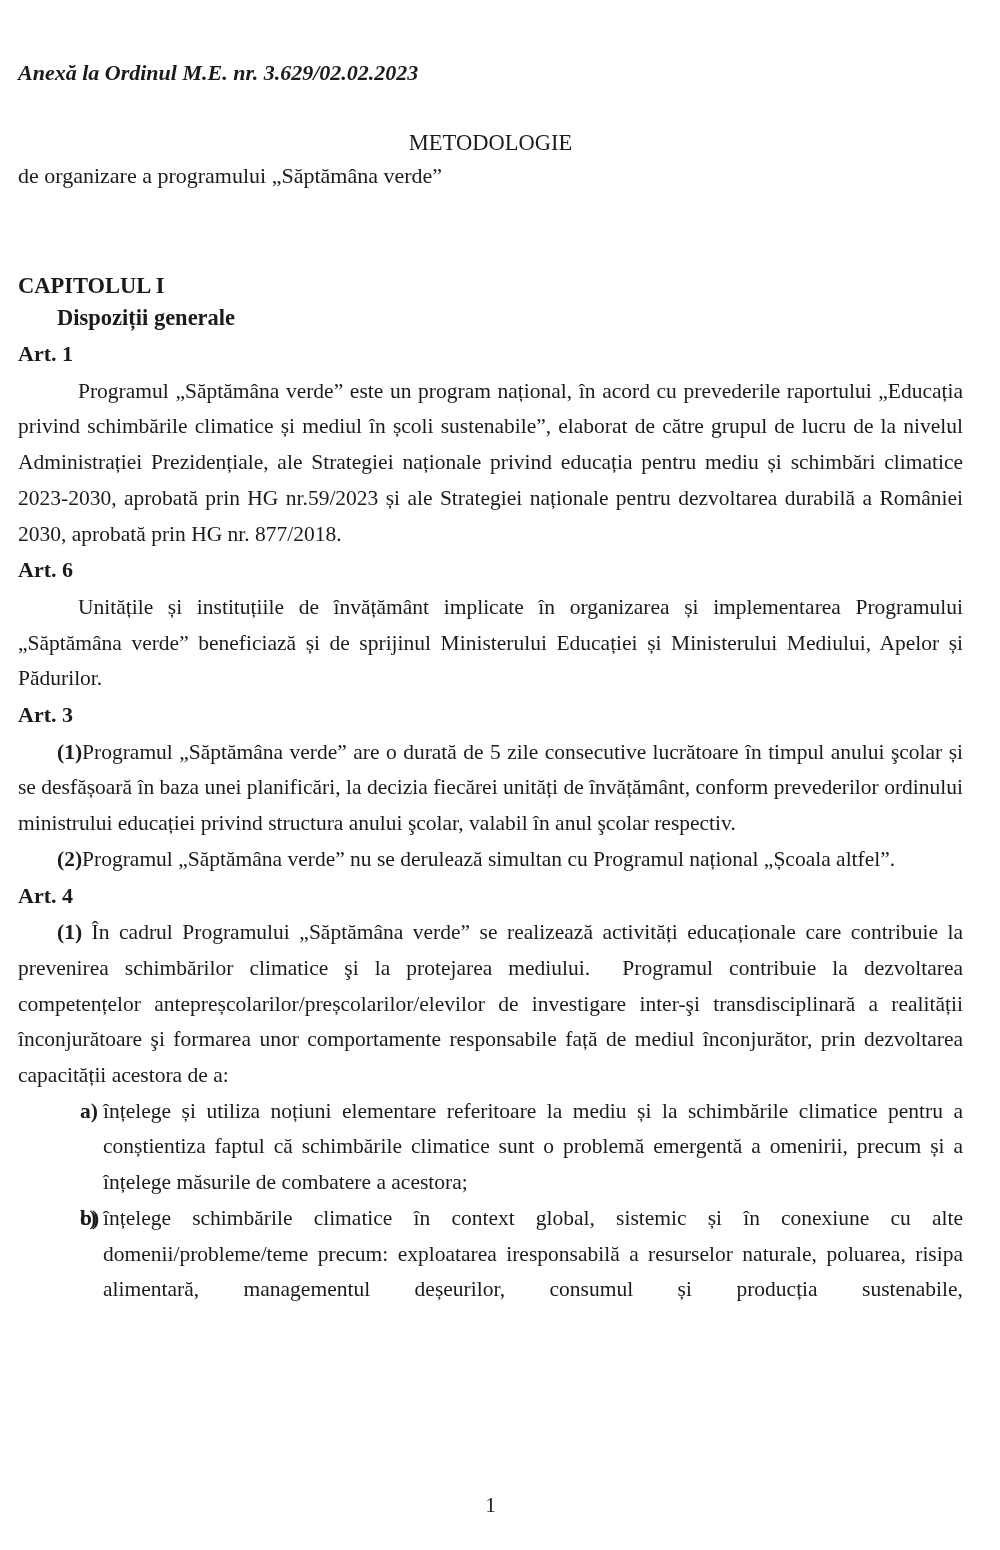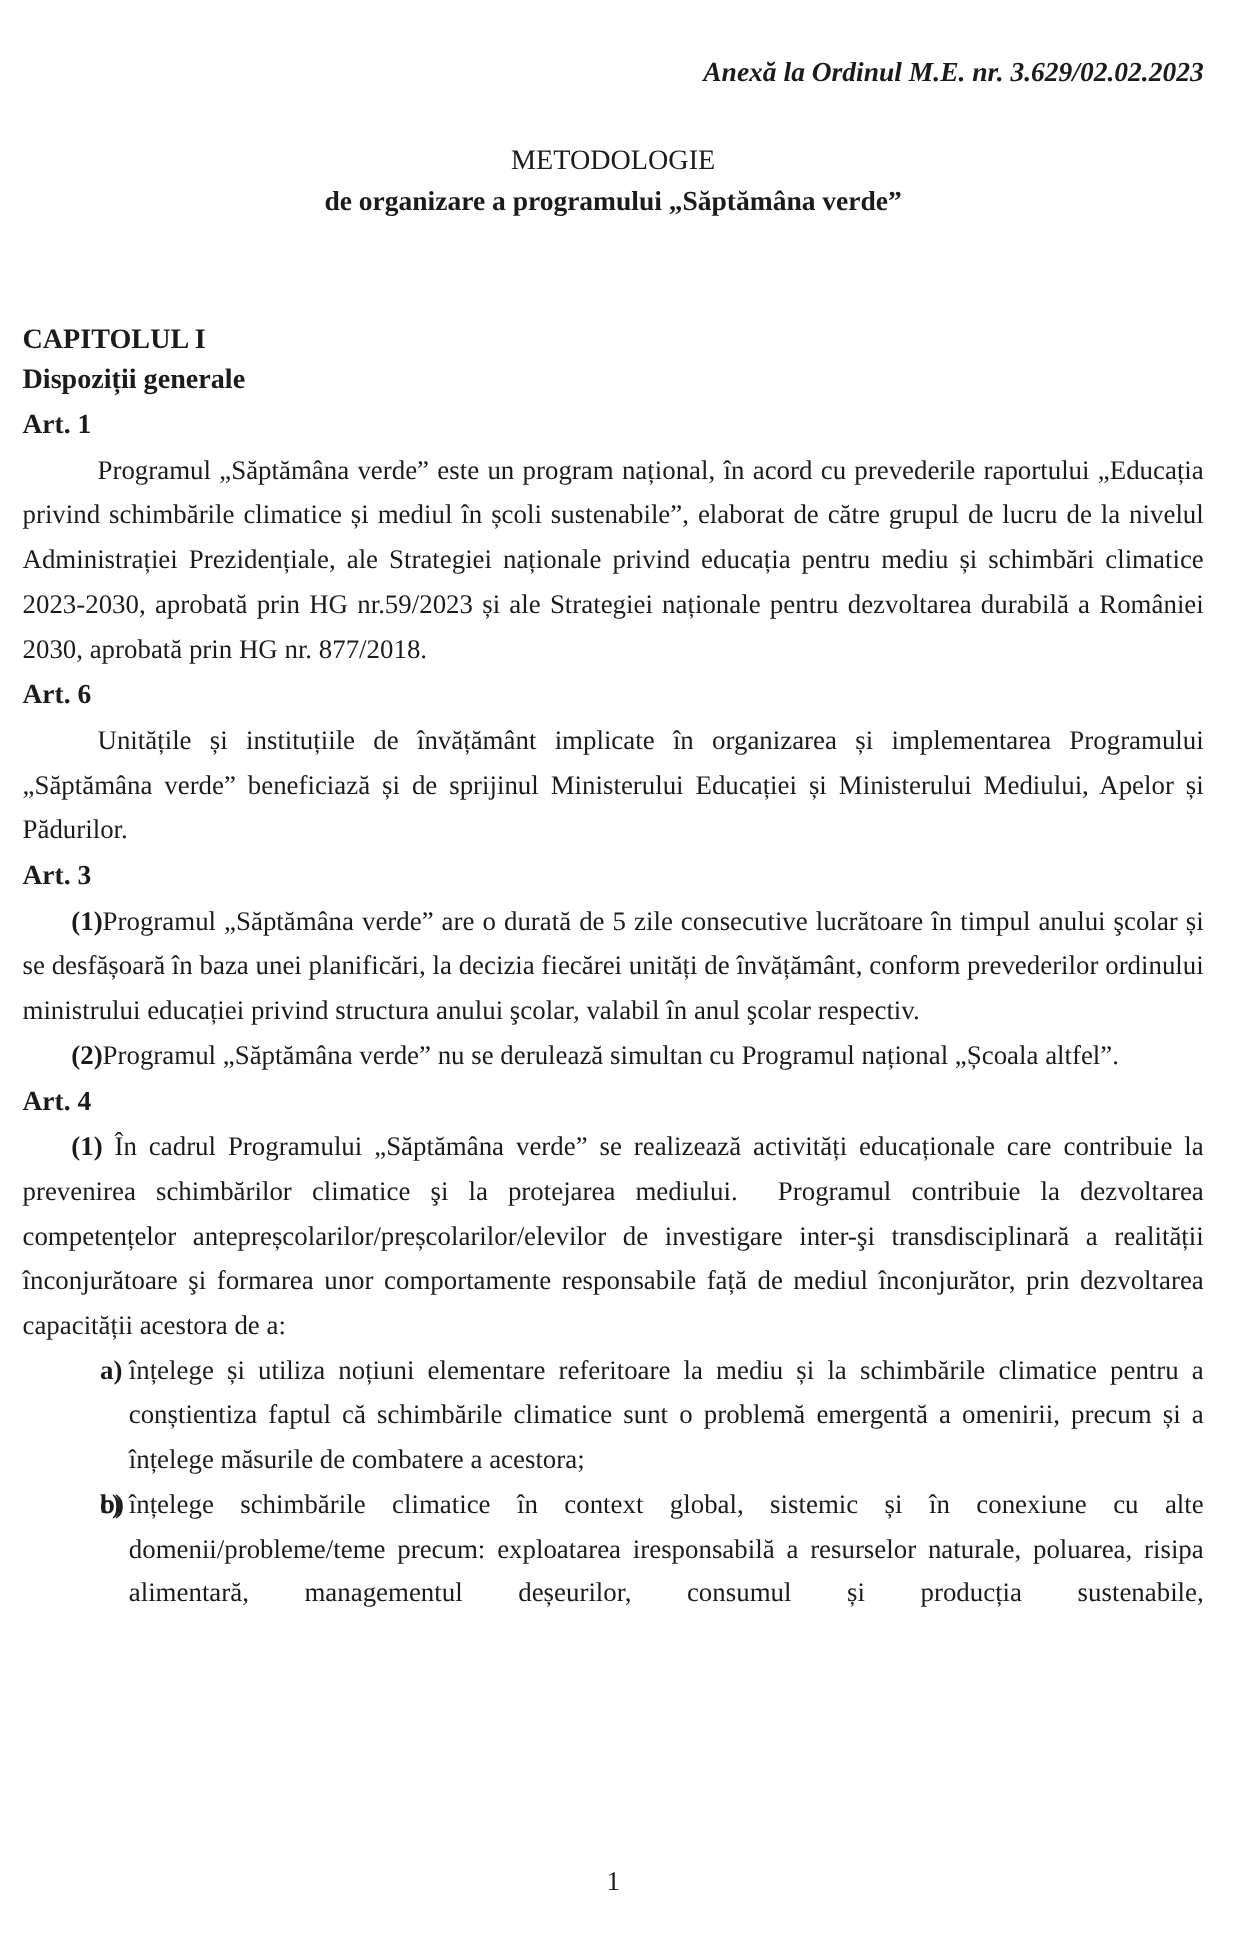--- a/index.html
+++ b/index.html
@@ -11,50 +11,50 @@
     color: #1b1b1b;
     font-family: "Liberation Serif", "DejaVu Serif", serif;
     font-size: 21.5px;
     overflow: hidden;
     box-sizing: border-box;
   }
   .content {
     padding: 0 37px 0 18px;
   }
   .annex-header {
-    padding-top: 46px;
-    text-align: right;
+    padding-top: 61px;
+    text-align: left;
     font-weight: bold;
     font-style: italic;
     font-size: 22px;
     line-height: 24px;
   }
   .doc-title {
     margin-top: 41px;
     text-align: center;
     font-weight: normal;
     font-size: 22.5px;
     line-height: 33px;
   }
   .doc-subtitle {
-    text-align: center;
-    font-weight: bold;
+    font-weight: normal;
     font-size: 22px;
     line-height: 33px;
   }
   .chapter-heading {
     margin-top: 78px;
     font-weight: bold;
     font-size: 22.5px;
     line-height: 32px;
   }
   .chapter-subheading {
     font-weight: bold;
     font-size: 22.5px;
     line-height: 32px;
+    margin-left: 39px;
   }
   .articles { }
   .article-label {
     font-weight: bold;
     font-size: 22px;
     line-height: 35.7px;
     margin: 0 0 2px 0;
   }
   .article:first-child .article-label { margin-top: 2px; }
   .para {

